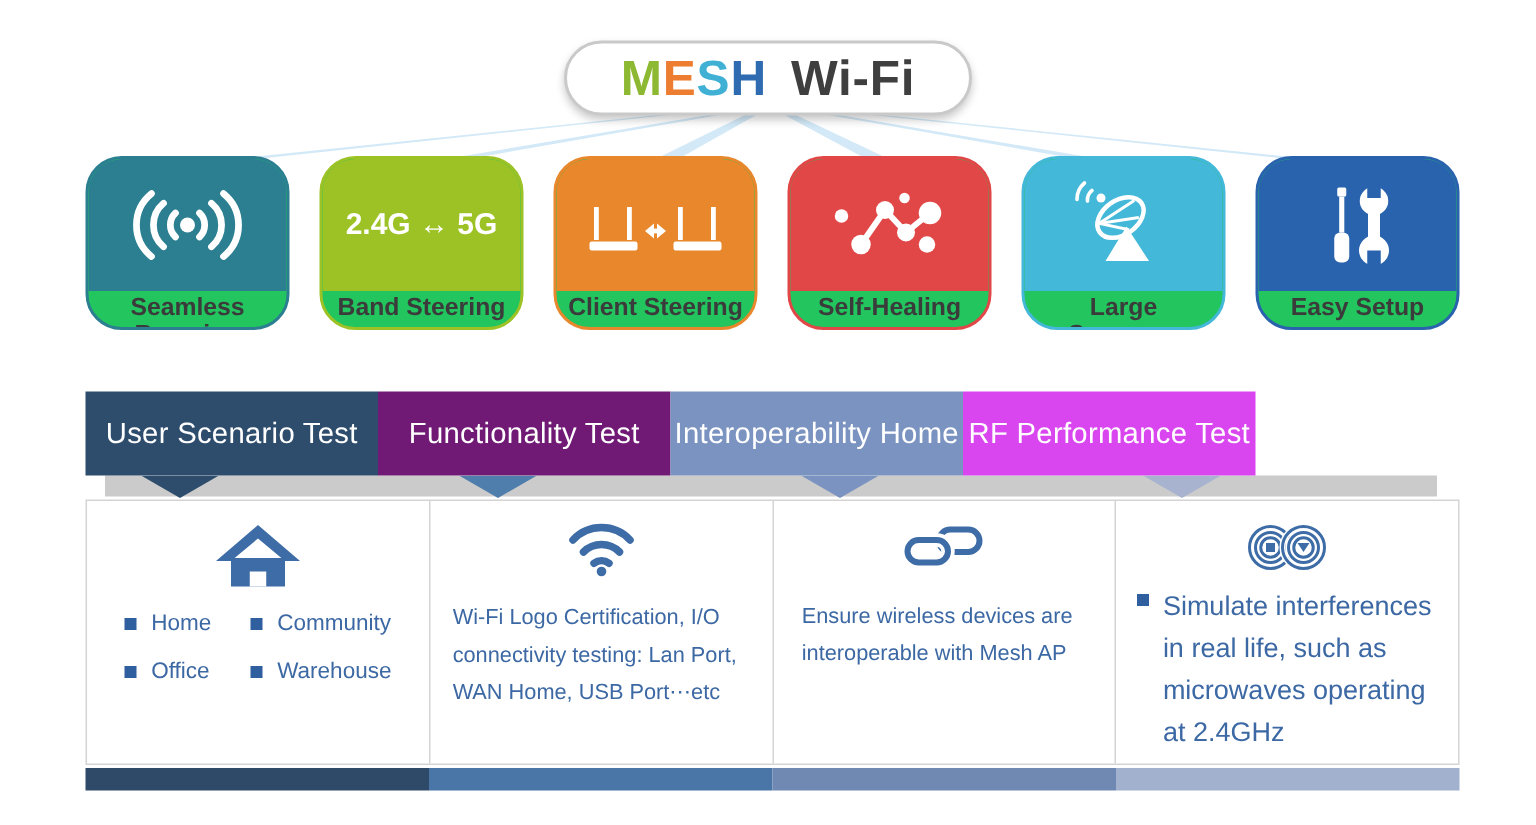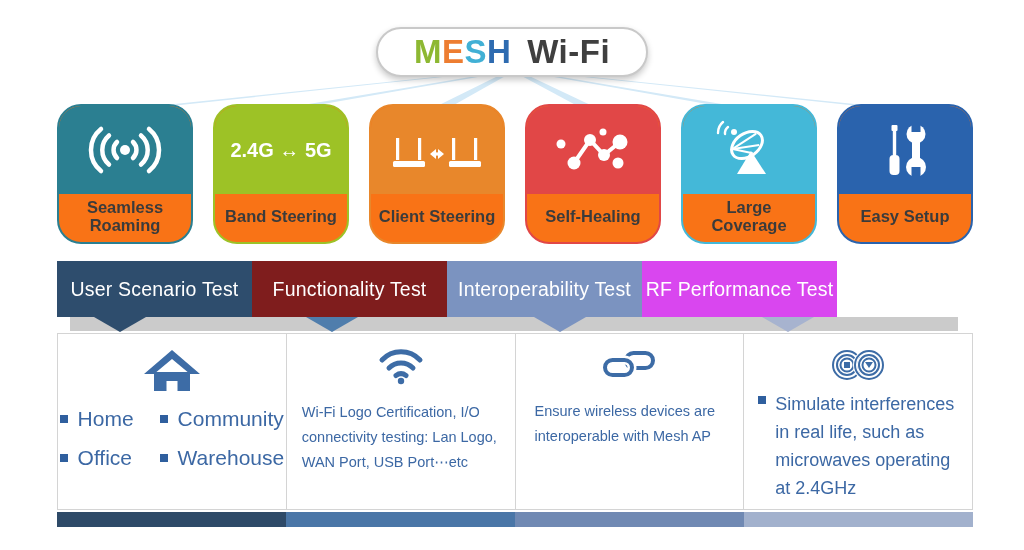--- a/index.html
+++ b/index.html
@@ -8,42 +8,42 @@
   
   .pill{position:absolute;top:27px;left:50%;transform:translateX(-50%);
         width:268px;height:46px;background:#fff;border:2px solid #c9c9c9;border-radius:30px;
         box-shadow:0 3px 6px rgba(0,0,0,.22);display:flex;align-items:center;justify-content:center;
         font-size:33px;font-weight:700;letter-spacing:.5px;z-index:3;}
   .pill .suffix{color:#3f3f3f;font-weight:600;margin-left:16px;}
   
   #fan{position:absolute;left:0;top:0;z-index:1;}
   
   .features{position:absolute;top:104px;left:57px;width:916px;display:flex;justify-content:space-between;z-index:2;}
-  .feature-card{width:136px;height:140px;border:2.5px solid;border-radius:24px;overflow:hidden;
-                background:#f97316;box-sizing:border-box;display:flex;flex-direction:column;}
+  .feature-card{width:136px;height:116px;border:2.5px solid;border-radius:24px;overflow:hidden;
+                background:#22c55e;box-sizing:border-box;display:flex;flex-direction:column;}
   .feature-top{height:88px;flex:0 0 88px;display:flex;align-items:center;justify-content:center;}
   .icon-text{color:#fff;font-size:20px;font-weight:600;white-space:nowrap;}
   .feature-label{flex:1;display:flex;align-items:center;justify-content:center;text-align:center;
                  font-size:16.5px;font-weight:700;line-height:1.12;color:#3b3b3b;padding:2px 6px 6px;}
   
   .headers{position:absolute;top:261px;left:57px;width:916px;height:56px;display:flex;z-index:2;}
   .seg{width:195px;height:56px;display:flex;align-items:center;justify-content:center;
        color:#ffffff;font-size:19.5px;letter-spacing:.2px;}
   .strip{position:absolute;top:317px;left:70px;width:888px;height:14px;background:#cbcbcb;z-index:1;}
   .tri{position:absolute;top:317px;width:52px;height:15px;z-index:2;
        clip-path:polygon(0 0,100% 0,50% 100%);}
   
   .panels{position:absolute;top:333px;left:57px;width:916px;height:177px;background:#fff;
           border:1px solid #d4d4d4;box-sizing:border-box;display:flex;z-index:2;}
   .panel{flex:1;border-right:1px solid #d4d4d4;box-sizing:border-box;overflow:hidden;}
   .panel:last-child{border-right:none;}
   .panel-icon{display:flex;justify-content:center;margin-top:13px;}
   .list2col{display:grid;grid-template-columns:auto auto;column-gap:26px;row-gap:15px;
             justify-content:center;margin-top:14px;}
-  .li-item{display:flex;align-items:center;font-size:21px;color:#3c68a4;}
+  .li-item{display:flex;align-items:center;font-size:15px;color:#3c68a4;}
   .sq{width:8px;height:8px;background:#2f5f9e;margin-right:10px;flex:0 0 8px;}
   .panel-text{margin:15px 15px 0;font-size:14.5px;line-height:1.72;color:#3c68a4;}
   .panel-text.center{margin-top:18px;text-align:left;padding:0 4px;}
   .blist{margin:8px 8px 0 14px;}
   .b-item{display:flex;font-size:18px;line-height:1.55;color:#3c68a4;margin-bottom:4px;}
   .b-item .sq{margin-top:5px;margin-right:9px;}
   
   .bars{position:absolute;top:512px;left:57px;width:916px;height:15px;display:flex;z-index:2;}
   .bar{width:229px;height:15px;}
 </style>
@@ -170,22 +170,22 @@
           <rect x="41.5" y="2" width="9" height="9" fill="#2a63ad"></rect>
           <rect x="41.5" y="46" width="9" height="11" fill="#2a63ad"></rect>
         </svg>
       </div>
       <div class="feature-label">Easy Setup</div>
     </div>
   </div>
 
   <div class="headers">
     <div class="seg" style="background-color: rgb(46, 77, 109);">User Scenario Test</div>
-    <div class="seg" style="background-color: #7f1d1d;">Functionality Test</div>
-    <div class="seg" style="background-color: rgb(123, 147, 192);">Interoperability Test</div>
+    <div class="seg" style="background-color: #701a75;">Functionality Test</div>
+    <div class="seg" style="background-color: rgb(123, 147, 192);">Interoperability Home</div>
     <div class="seg" style="background-color: #d946ef;">RF Performance Test</div>
   </div>
 
   <div class="strip"></div>
   <div class="tri" style="left: 94px; background-color: rgb(46, 77, 109);"></div>
   <div class="tri" style="left: 306px; background-color: rgb(79, 125, 172);"></div>
   <div class="tri" style="left: 534px; background-color: rgb(123, 147, 192);"></div>
   <div class="tri" style="left: 762px; background-color: rgb(167, 179, 207);"></div>
 
   <div class="panels">
@@ -222,21 +222,21 @@
       <div class="panel-icon">
         <svg width="48" height="38" viewBox="0 0 48 38">
           <g stroke="#3d6ca6" stroke-width="5" fill="none" stroke-linecap="round">
             <path d="M5 13 A26 26 0 0 1 43 13"></path>
             <path d="M12 21 A17 17 0 0 1 36 21"></path>
             <path d="M19 28.5 A8.5 8.5 0 0 1 29 28.5"></path>
           </g>
           <circle cx="24" cy="34" r="3.2" fill="#3d6ca6"></circle>
         </svg>
       </div>
-      <div class="panel-text">Wi-Fi Logo Certification, I/O connectivity testing: Lan Logo, WAN Port, USB Port⋯etc</div>
+      <div class="panel-text">Wi-Fi Logo Certification, I/O connectivity testing: Lan Port, WAN Home, USB Port⋯etc</div>
     </div>
 
     <div class="panel">
       <div class="panel-icon">
         <svg width="56" height="34" viewBox="0 0 56 34">
           <rect x="25" y="6" width="27" height="15" rx="7.5" fill="none" stroke="#3d6ca6" stroke-width="4"></rect>
           <rect x="4" y="13" width="27" height="15" rx="7.5" fill="none" stroke="#fff" stroke-width="9"></rect>
           <rect x="4" y="13" width="27" height="15" rx="7.5" fill="none" stroke="#3d6ca6" stroke-width="4"></rect>
         </svg>
       </div>

